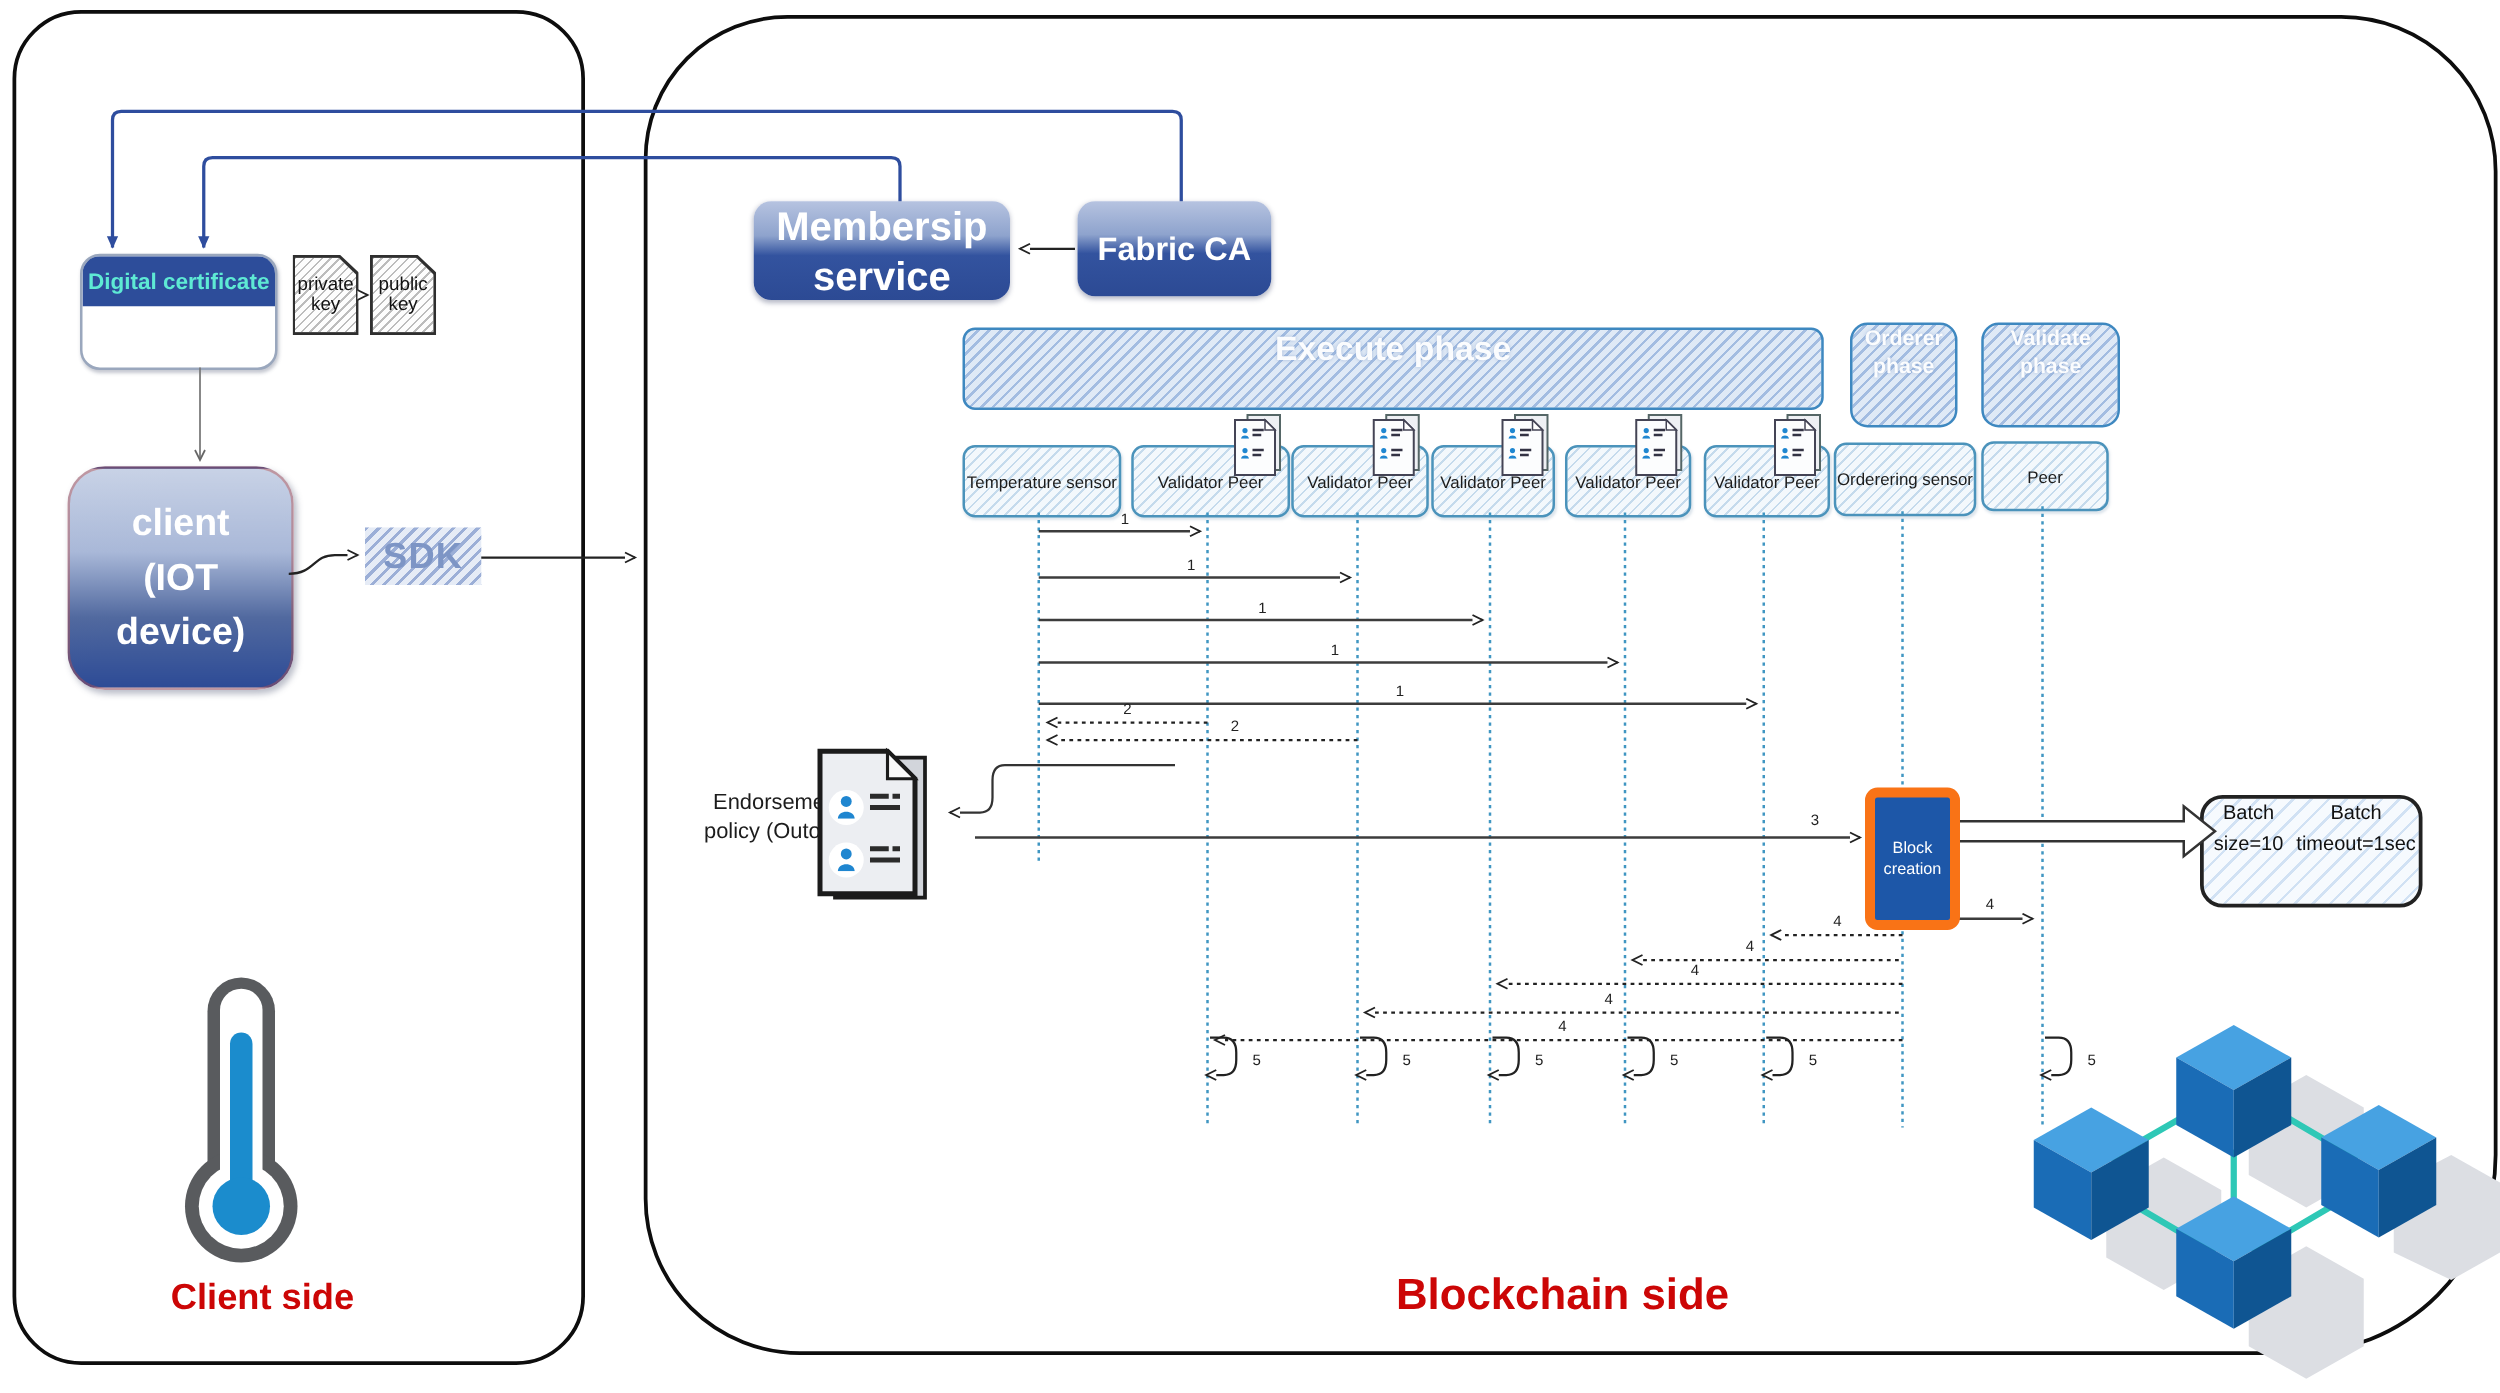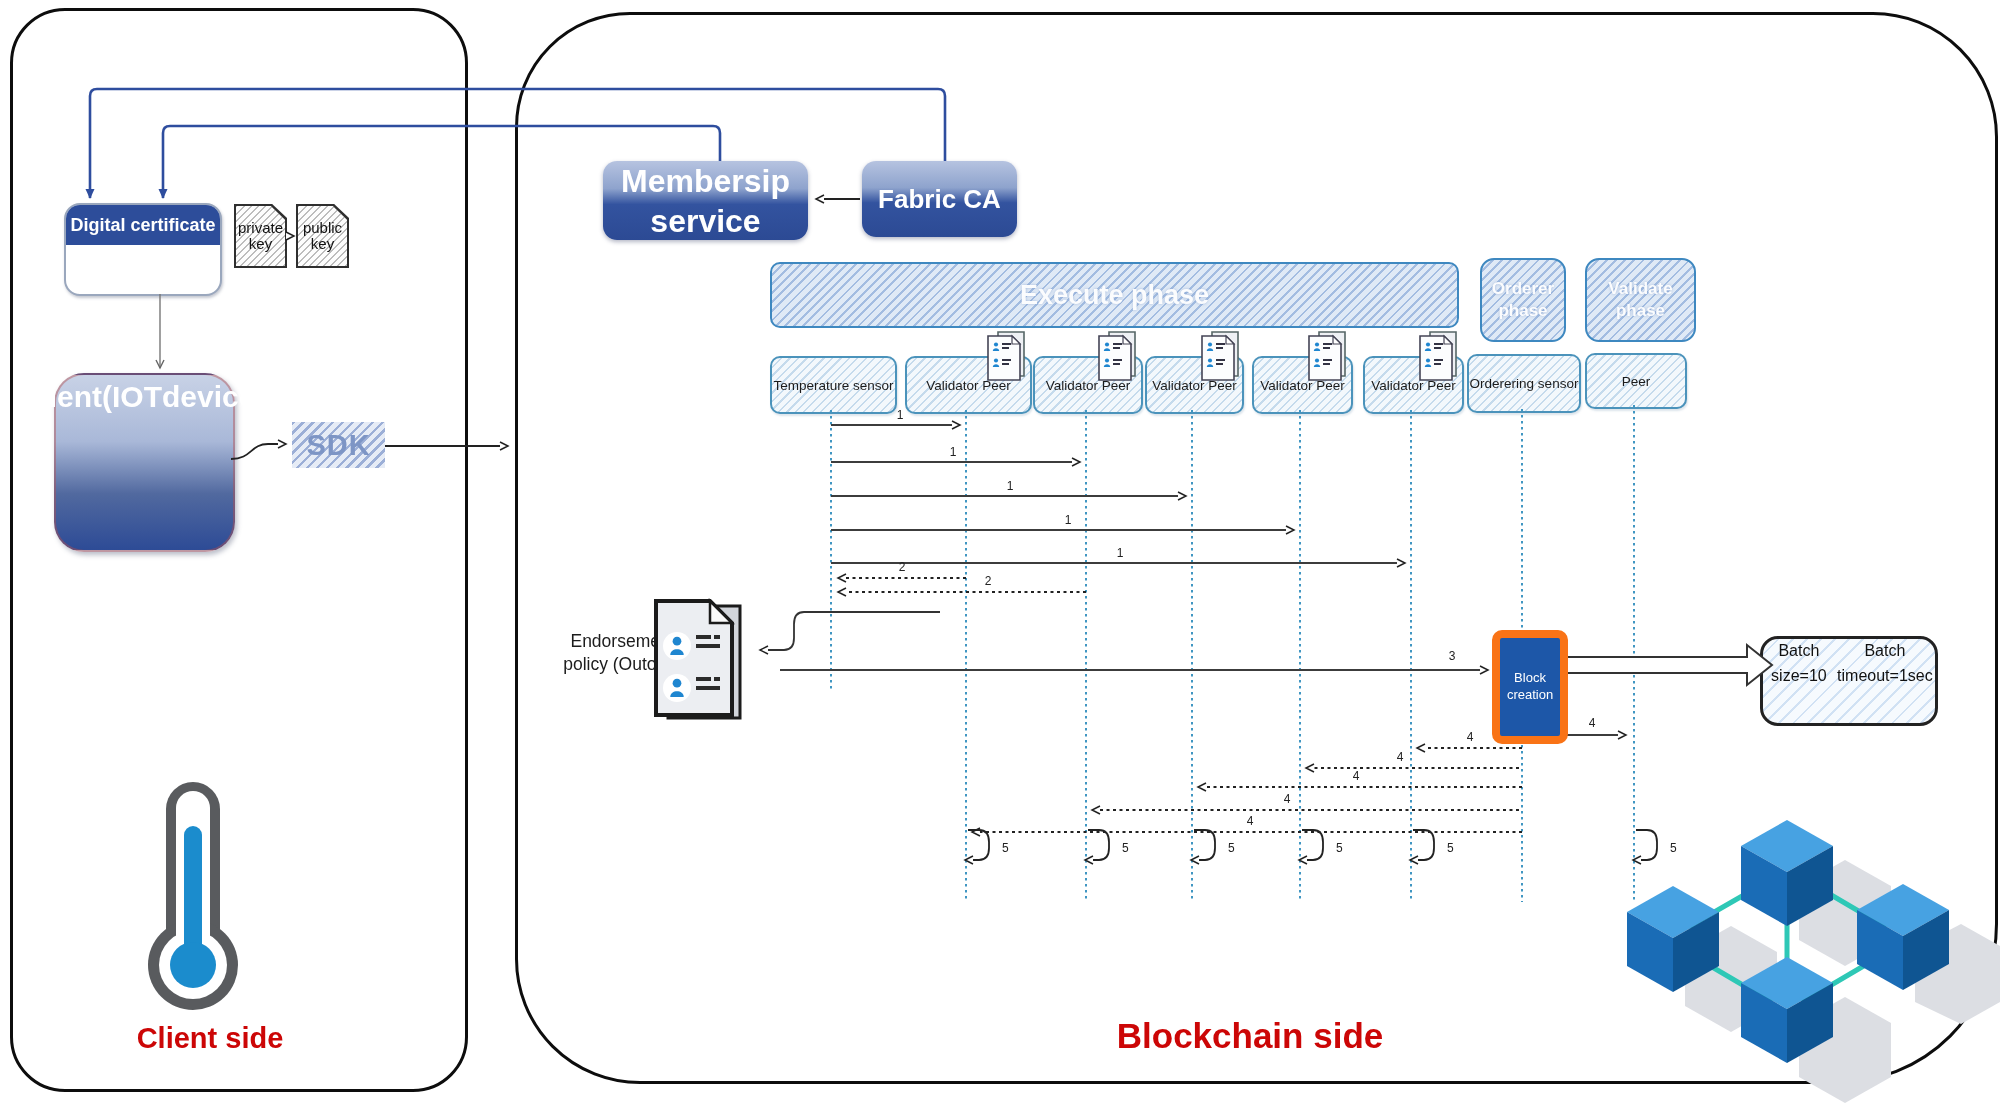--- a/index.html
+++ b/index.html
@@ -8,50 +8,50 @@
   .panel{position:absolute;border:3.5px solid #0d0d0d;background:#fff;}
   .client-panel{left:10px;top:8px;width:452px;height:1078px;border-radius:55px;}
   .chain-panel{left:515px;top:12px;width:1477px;height:1066px;border-radius:115px 125px 160px 125px;}
 
   .gloss{position:absolute;border-radius:14px;color:#fff;font-weight:bold;text-align:center;
          background:linear-gradient(180deg,#b6c3e0 0%,#8ea3cd 35%,#33539f 55%,#2c4a94 100%);
          box-shadow:0 2px 4px rgba(40,50,90,.35);display:flex;flex-direction:column;justify-content:center;}
 
   .certbox{position:absolute;left:64px;top:203px;width:154px;height:89px;border-radius:16px;
            border:2px solid #9aa7bd;background:#fff;overflow:hidden;box-shadow:1px 2px 3px rgba(60,70,100,.3);}
-  .certhead{height:40px;background:#2d4d9a;color:#ffffff;font-weight:bold;font-size:18px;
+  .certhead{height:40px;background:#2d4d9a;color:#5eead4;font-weight:bold;font-size:18px;
             display:flex;align-items:center;justify-content:center;}
 
   .keydoc{position:absolute;width:53px;height:64px;background:#2f2f2f;
           clip-path:polygon(0 0,72% 0,100% 22%,100% 100%,0 100%);}
   .keydoc .inner{position:absolute;left:2px;top:2px;right:2px;bottom:2px;
           clip-path:polygon(0 0,71% 0,100% 23%,100% 100%,0 100%);
           background:repeating-linear-gradient(135deg,rgba(110,110,110,.45) 0 1.4px,rgba(255,255,255,0) 1.4px 5px),#fdfdfd;
           display:flex;align-items:center;justify-content:center;text-align:center;
           font-size:15px;line-height:1.1;color:#111;}
 
   .clientbox{position:absolute;left:54px;top:373px;width:177px;height:175px;border-radius:30px;
           background:linear-gradient(180deg,#c8d2e6 0%,#a9b8d8 38%,#51699f 68%,#2d4b96 100%);
           border:2px solid rgba(180,80,80,.45);color:#fff;font-weight:bold;font-size:30px;text-align:center;
-          display:flex;flex-direction:row;justify-content:center;line-height:1.45;
+          display:flex;flex-direction:column;justify-content:center;line-height:1.45;
           box-shadow:2px 3px 5px rgba(60,70,100,.35);}
 
   .sdkbox{position:absolute;left:292px;top:422px;width:93px;height:46px;
           background:repeating-linear-gradient(135deg,rgba(96,126,190,.55) 0 2.4px,rgba(240,245,252,.15) 2.4px 7px),#e4eaf5;
           display:flex;align-items:center;justify-content:center;
           color:#7d95c5;font-weight:bold;font-size:29px;letter-spacing:1px;}
 
   .hatchbox{position:absolute;border:2px solid #4b93bb;border-radius:10px;
           background:repeating-linear-gradient(135deg,rgba(90,150,200,.30) 0 1.5px,rgba(255,255,255,0) 1.5px 6px),#f3f8fc;
           display:flex;align-items:center;justify-content:center;text-align:center;
           font-size:13.5px;color:#1c1c1c;box-shadow:1px 2px 2px rgba(120,150,180,.25);}
 
   .phasebox{position:absolute;border:2px solid #3e88c0;border-radius:14px;color:rgba(255,255,255,.95);
           background:repeating-linear-gradient(135deg,rgba(105,145,205,.50) 0 2px,rgba(233,240,250,.2) 2px 6.5px),#dde8f5;
-          font-weight:bold;display:flex;flex-direction:column;align-items:center;justify-content:center;
+          font-weight:bold;display:flex;flex-direction:column;align-items:center;justify-content:flex-start;
           text-shadow:0 0 3px rgba(120,150,200,.6);}
 
   .blockbox{position:absolute;left:1492px;top:630px;width:60px;height:98px;background:#1d57a8;
           border:8px solid #f97316;border-radius:10px;color:#fff;font-size:13px;text-align:center;
           display:flex;flex-direction:column;justify-content:center;line-height:1.3;z-index:6;}
 
   .batchbox{position:absolute;left:1760px;top:636px;width:172px;height:84px;border:3.5px solid #222;border-radius:18px;
           background:repeating-linear-gradient(135deg,rgba(140,180,225,.35) 0 2px,rgba(255,255,255,0) 2px 10px),#f6fafe;
           display:flex;flex-direction:row;justify-content:center;text-align:center;
           font-size:16px;color:#111;line-height:1.55;}

